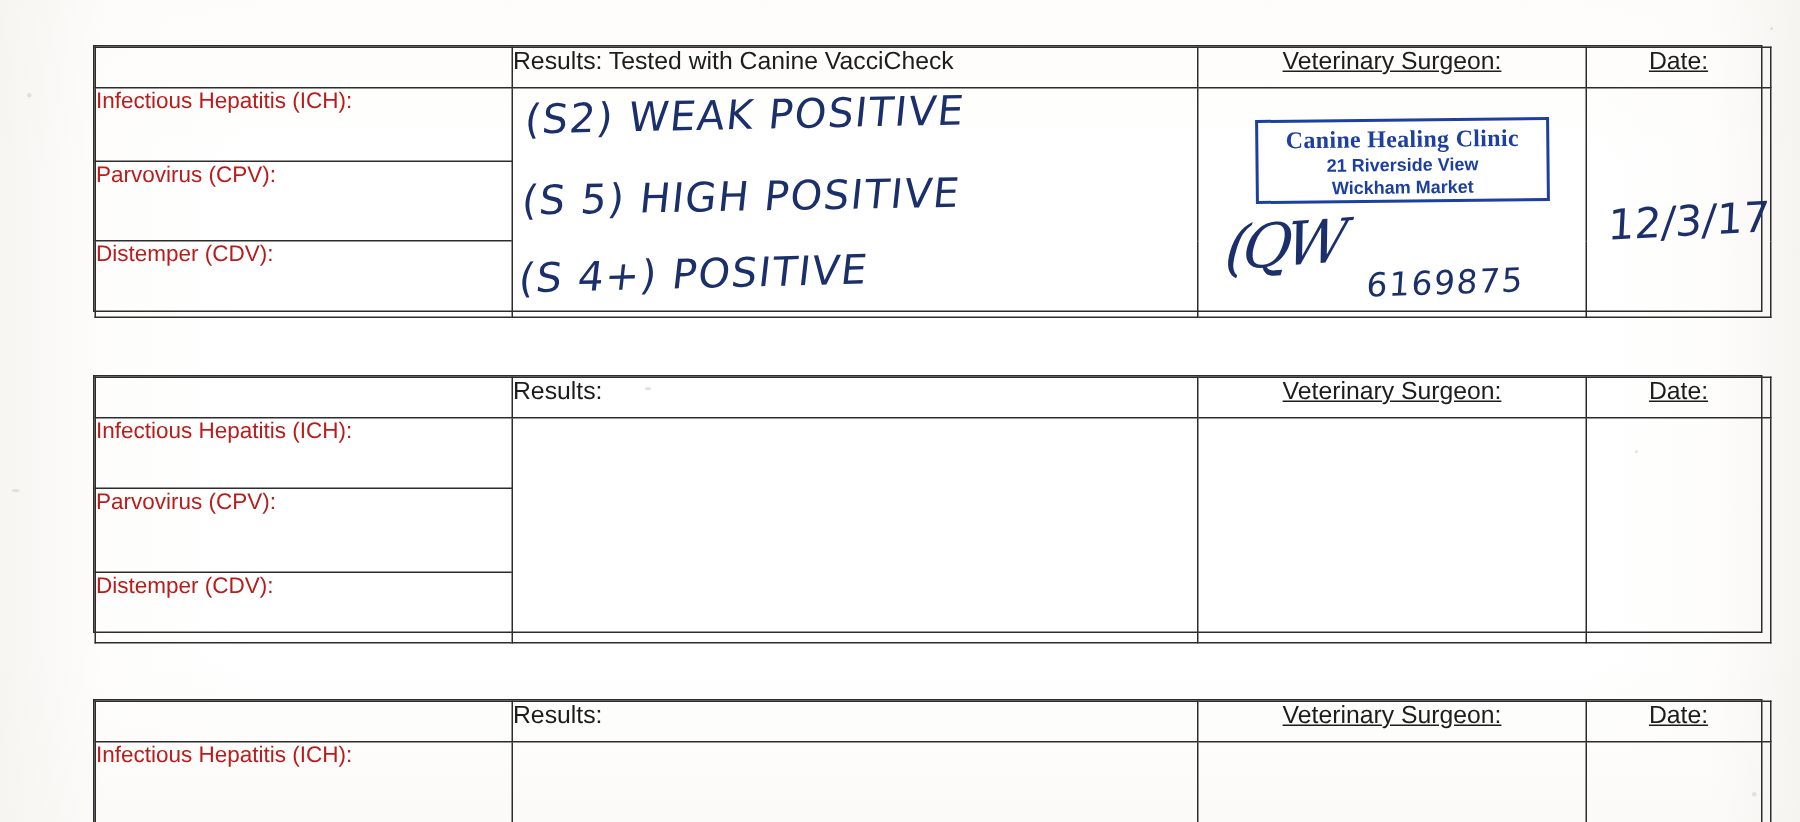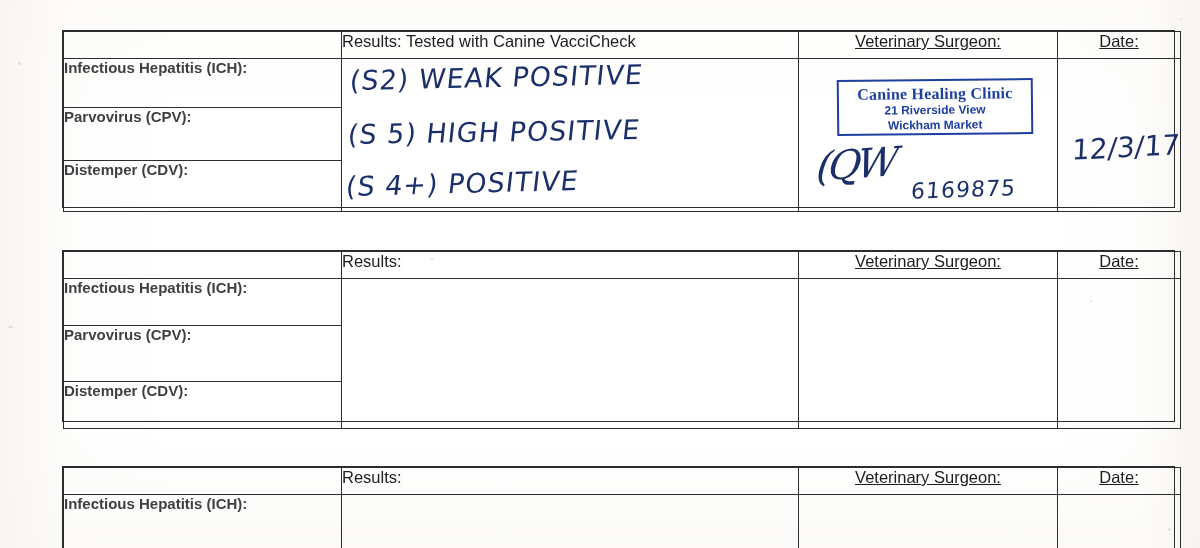--- a/index.html
+++ b/index.html
@@ -67,22 +67,22 @@
     font-size: 16.5px;
     color: #1d1d1d;
     padding: 3px 0 0 8px;
     white-space: nowrap;
   }
   .hdr-cell.center { text-align: center; padding-left: 0; text-decoration: underline; }
   .hdr-blank { }
 
   .row-label {
     font-size: 15px;
-    font-weight: bold;
-    color: #404040;
+    font-weight: normal;
+    color: #b91c1c;
     padding: 9px 0 0 12px;
     white-space: nowrap;
   }
 
   .tall-cell { }
 
   
   .hand {
     position: absolute;
     color: #1b2f6b;

